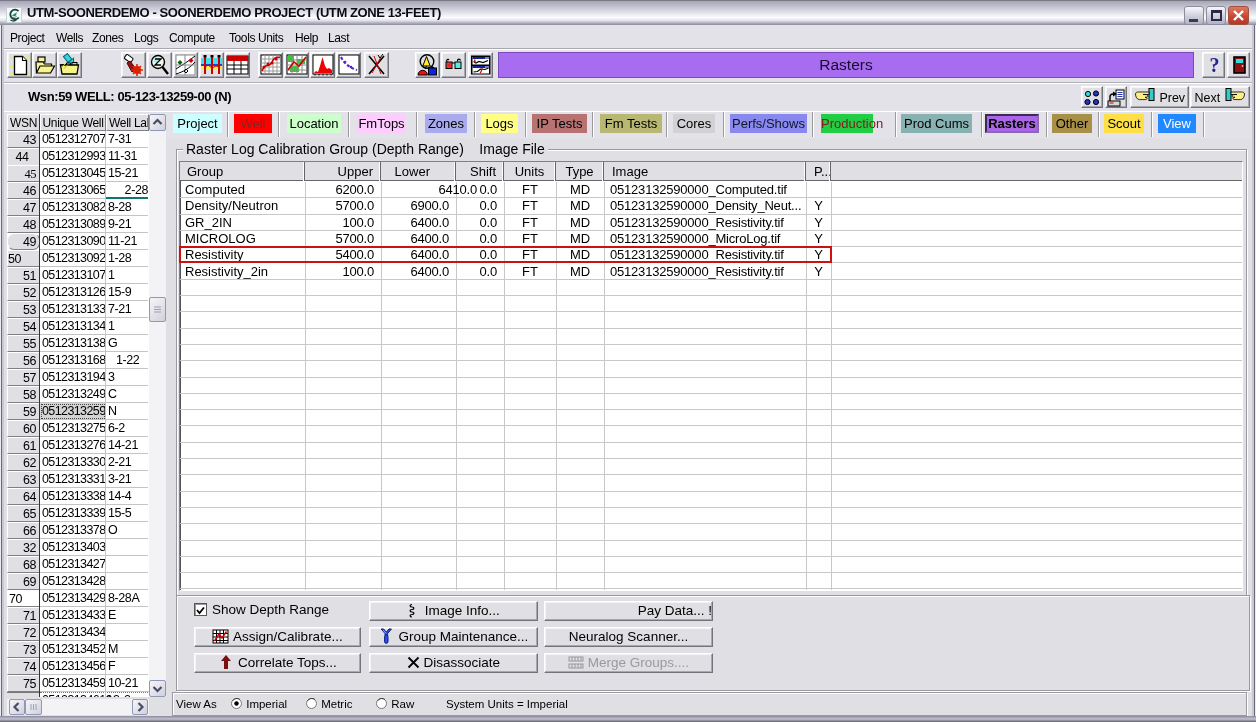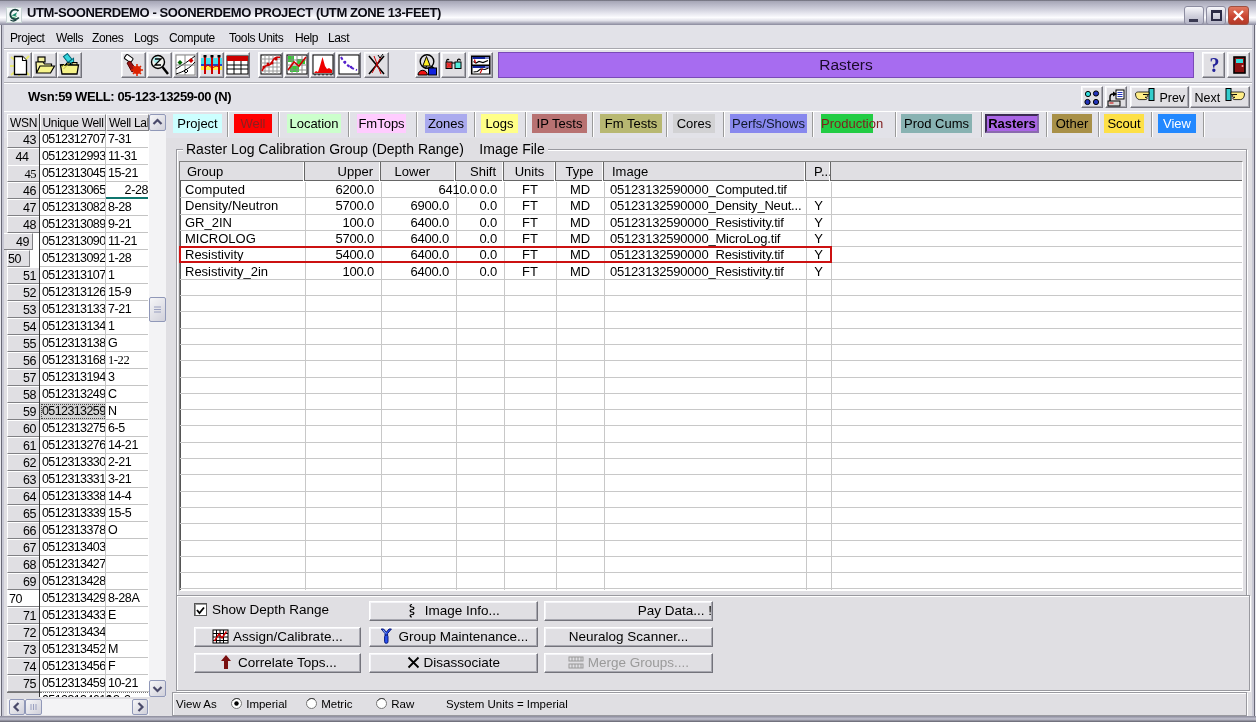--- a/index.html
+++ b/index.html
@@ -252,75 +252,75 @@
 <div class="abs" style="left:106px;top:165px;width:42px;height:17px;border-bottom:1px solid #c4c4c4;font-size:12.5px;letter-spacing:-0.4px;line-height:16px;padding-left:2px;overflow:hidden;white-space:nowrap;">15-21</div>
 <div class="abs" style="left:7px;top:182px;width:33px;height:17px;background:#e0dfe3;border-top:1px solid #ffffff;border-left:1px solid #ffffff;border-right:1px solid #808084;border-bottom:1px solid #808084;font-size:12.5px;letter-spacing:-0.5px;text-align:right;padding-right:3px;line-height:16px;">46</div>
 <div class="abs" style="left:40px;top:182px;width:66px;height:17px;border-bottom:1px solid #c4c4c4;font-size:12.5px;line-height:16px;padding-left:2px;overflow:hidden;white-space:nowrap;letter-spacing:-0.6px;">051231306500</div>
 <div class="abs" style="left:106px;top:182px;width:42px;height:17px;border-bottom:2px solid #0f766e;font-size:12.5px;letter-spacing:-0.4px;line-height:16px;padding-left:2px;overflow:hidden;white-space:nowrap;text-align:right;">2-28</div>
 <div class="abs" style="left:7px;top:199px;width:33px;height:17px;background:#e0dfe3;border-top:1px solid #ffffff;border-left:1px solid #ffffff;border-right:1px solid #808084;border-bottom:1px solid #808084;font-size:12.5px;letter-spacing:-0.5px;text-align:right;padding-right:3px;line-height:16px;">47</div>
 <div class="abs" style="left:40px;top:199px;width:66px;height:17px;border-bottom:1px solid #c4c4c4;font-size:12.5px;line-height:16px;padding-left:2px;overflow:hidden;white-space:nowrap;letter-spacing:-0.6px;">051231308200</div>
 <div class="abs" style="left:106px;top:199px;width:42px;height:17px;border-bottom:1px solid #c4c4c4;font-size:12.5px;letter-spacing:-0.4px;line-height:16px;padding-left:2px;overflow:hidden;white-space:nowrap;">8-28</div>
 <div class="abs" style="left:7px;top:216px;width:33px;height:17px;background:#e0dfe3;border-top:1px solid #ffffff;border-left:1px solid #ffffff;border-right:1px solid #808084;border-bottom:1px solid #808084;font-size:12.5px;letter-spacing:-0.5px;text-align:right;padding-right:3px;line-height:16px;">48</div>
 <div class="abs" style="left:40px;top:216px;width:66px;height:17px;border-bottom:1px solid #c4c4c4;font-size:12.5px;line-height:16px;padding-left:2px;overflow:hidden;white-space:nowrap;letter-spacing:-0.6px;">051231308900</div>
 <div class="abs" style="left:106px;top:216px;width:42px;height:17px;border-bottom:1px solid #c4c4c4;font-size:12.5px;letter-spacing:-0.4px;line-height:16px;padding-left:2px;overflow:hidden;white-space:nowrap;">9-21</div>
-<div class="abs" style="left:0;top:233px;width:33px;height:17px;background:#e0dfe3;border-top:1px solid #ffffff;border-left:1px solid #ffffff;border-right:1px solid #808084;border-bottom:1px solid #808084;font-size:12.5px;letter-spacing:-0.5px;text-align:right;padding-right:3px;line-height:16px;">49</div>
+<div class="abs" style="left:7px;top:233px;width:33px;height:17px;background:#e0dfe3;border-top:1px solid #ffffff;border-left:1px solid #ffffff;border-right:1px solid #808084;border-bottom:1px solid #808084;font-size:12.5px;letter-spacing:-0.5px;text-align:right;padding-right:3px;line-height:16px;border-radius:7px;">49</div>
 <div class="abs" style="left:40px;top:233px;width:66px;height:17px;border-bottom:1px solid #c4c4c4;font-size:12.5px;line-height:16px;padding-left:2px;overflow:hidden;white-space:nowrap;letter-spacing:-0.6px;">051231309000</div>
 <div class="abs" style="left:106px;top:233px;width:42px;height:17px;border-bottom:1px solid #c4c4c4;font-size:12.5px;letter-spacing:-0.4px;line-height:16px;padding-left:2px;overflow:hidden;white-space:nowrap;">11-21</div>
-<div class="abs" style="left:7px;top:250px;width:23px;height:17px;background:#e0dfe3;border-top:1px solid #ffffff;border-left:1px solid #ffffff;border-right:1px solid #808084;border-bottom:1px solid #808084;font-size:12.5px;letter-spacing:-0.5px;text-align:left;padding-right:12px;line-height:16px;">50</div>
+<div class="abs" style="left:7px;top:250px;width:33px;height:17px;background:#e0dfe3;border-top:1px solid #ffffff;border-left:1px solid #ffffff;border-right:1px solid #808084;border-bottom:1px solid #808084;font-size:12.5px;letter-spacing:-0.5px;text-align:left;padding-right:12px;line-height:16px;">50</div>
 <div class="abs" style="left:40px;top:250px;width:66px;height:17px;border-bottom:1px solid #c4c4c4;font-size:12.5px;line-height:16px;padding-left:2px;overflow:hidden;white-space:nowrap;letter-spacing:-0.6px;">051231309200</div>
 <div class="abs" style="left:106px;top:250px;width:42px;height:17px;border-bottom:1px solid #c4c4c4;font-size:12.5px;letter-spacing:-0.4px;line-height:16px;padding-left:2px;overflow:hidden;white-space:nowrap;">1-28</div>
 <div class="abs" style="left:7px;top:267px;width:33px;height:17px;background:#e0dfe3;border-top:1px solid #ffffff;border-left:1px solid #ffffff;border-right:1px solid #808084;border-bottom:1px solid #808084;font-size:12.5px;letter-spacing:-0.5px;text-align:right;padding-right:3px;line-height:16px;">51</div>
 <div class="abs" style="left:40px;top:267px;width:66px;height:17px;border-bottom:1px solid #c4c4c4;font-size:12.5px;line-height:16px;padding-left:2px;overflow:hidden;white-space:nowrap;letter-spacing:-0.6px;">051231310700</div>
 <div class="abs" style="left:106px;top:267px;width:42px;height:17px;border-bottom:1px solid #c4c4c4;font-size:12.5px;letter-spacing:-0.4px;line-height:16px;padding-left:2px;overflow:hidden;white-space:nowrap;">1</div>
 <div class="abs" style="left:7px;top:284px;width:33px;height:17px;background:#e0dfe3;border-top:1px solid #ffffff;border-left:1px solid #ffffff;border-right:1px solid #808084;border-bottom:1px solid #808084;font-size:12.5px;letter-spacing:-0.5px;text-align:right;padding-right:3px;line-height:16px;">52</div>
 <div class="abs" style="left:40px;top:284px;width:66px;height:17px;border-bottom:1px solid #c4c4c4;font-size:12.5px;line-height:16px;padding-left:2px;overflow:hidden;white-space:nowrap;letter-spacing:-0.6px;">051231312600</div>
 <div class="abs" style="left:106px;top:284px;width:42px;height:17px;border-bottom:1px solid #c4c4c4;font-size:12.5px;letter-spacing:-0.4px;line-height:16px;padding-left:2px;overflow:hidden;white-space:nowrap;">15-9</div>
 <div class="abs" style="left:7px;top:301px;width:33px;height:17px;background:#e0dfe3;border-top:1px solid #ffffff;border-left:1px solid #ffffff;border-right:1px solid #808084;border-bottom:1px solid #808084;font-size:12.5px;letter-spacing:-0.5px;text-align:right;padding-right:3px;line-height:16px;">53</div>
 <div class="abs" style="left:40px;top:301px;width:66px;height:17px;border-bottom:1px solid #c4c4c4;font-size:12.5px;line-height:16px;padding-left:2px;overflow:hidden;white-space:nowrap;letter-spacing:-0.6px;">051231313300</div>
 <div class="abs" style="left:106px;top:301px;width:42px;height:17px;border-bottom:1px solid #c4c4c4;font-size:12.5px;letter-spacing:-0.4px;line-height:16px;padding-left:2px;overflow:hidden;white-space:nowrap;">7-21</div>
 <div class="abs" style="left:7px;top:318px;width:33px;height:17px;background:#e0dfe3;border-top:1px solid #ffffff;border-left:1px solid #ffffff;border-right:1px solid #808084;border-bottom:1px solid #808084;font-size:12.5px;letter-spacing:-0.5px;text-align:right;padding-right:3px;line-height:16px;">54</div>
 <div class="abs" style="left:40px;top:318px;width:66px;height:17px;border-bottom:1px solid #c4c4c4;font-size:12.5px;line-height:16px;padding-left:2px;overflow:hidden;white-space:nowrap;letter-spacing:-0.6px;">051231313400</div>
 <div class="abs" style="left:106px;top:318px;width:42px;height:17px;border-bottom:1px solid #c4c4c4;font-size:12.5px;letter-spacing:-0.4px;line-height:16px;padding-left:2px;overflow:hidden;white-space:nowrap;">1</div>
 <div class="abs" style="left:7px;top:335px;width:33px;height:17px;background:#e0dfe3;border-top:1px solid #ffffff;border-left:1px solid #ffffff;border-right:1px solid #808084;border-bottom:1px solid #808084;font-size:12.5px;letter-spacing:-0.5px;text-align:right;padding-right:3px;line-height:16px;">55</div>
 <div class="abs" style="left:40px;top:335px;width:66px;height:17px;border-bottom:1px solid #c4c4c4;font-size:12.5px;line-height:16px;padding-left:2px;overflow:hidden;white-space:nowrap;letter-spacing:-0.6px;">051231313800</div>
 <div class="abs" style="left:106px;top:335px;width:42px;height:17px;border-bottom:1px solid #c4c4c4;font-size:12.5px;letter-spacing:-0.4px;line-height:16px;padding-left:2px;overflow:hidden;white-space:nowrap;">G</div>
 <div class="abs" style="left:7px;top:352px;width:33px;height:17px;background:#e0dfe3;border-top:1px solid #ffffff;border-left:1px solid #ffffff;border-right:1px solid #808084;border-bottom:1px solid #808084;font-size:12.5px;letter-spacing:-0.5px;text-align:right;padding-right:3px;line-height:16px;">56</div>
 <div class="abs" style="left:40px;top:352px;width:66px;height:17px;border-bottom:1px solid #c4c4c4;font-size:12.5px;line-height:16px;padding-left:2px;overflow:hidden;white-space:nowrap;letter-spacing:-0.6px;">051231316800</div>
-<div class="abs" style="left:106px;top:352px;width:42px;height:17px;border-bottom:1px solid #c4c4c4;font-size:12.5px;letter-spacing:-0.4px;line-height:16px;padding-left:2px;overflow:hidden;white-space:nowrap;font-family:Liberation Serif, serif;">1-22</div>
+<div class="abs" style="left:106px;top:352px;width:42px;height:17px;border-bottom:1px solid #c4c4c4;font-size:12.5px;letter-spacing:-0.4px;line-height:16px;padding-left:10px;overflow:hidden;white-space:nowrap;">1-22</div>
 <div class="abs" style="left:7px;top:369px;width:33px;height:17px;background:#e0dfe3;border-top:1px solid #ffffff;border-left:1px solid #ffffff;border-right:1px solid #808084;border-bottom:1px solid #808084;font-size:12.5px;letter-spacing:-0.5px;text-align:right;padding-right:3px;line-height:16px;">57</div>
 <div class="abs" style="left:40px;top:369px;width:66px;height:17px;border-bottom:1px solid #c4c4c4;font-size:12.5px;line-height:16px;padding-left:2px;overflow:hidden;white-space:nowrap;letter-spacing:-0.6px;">051231319400</div>
 <div class="abs" style="left:106px;top:369px;width:42px;height:17px;border-bottom:1px solid #c4c4c4;font-size:12.5px;letter-spacing:-0.4px;line-height:16px;padding-left:2px;overflow:hidden;white-space:nowrap;">3</div>
 <div class="abs" style="left:7px;top:386px;width:33px;height:17px;background:#e0dfe3;border-top:1px solid #ffffff;border-left:1px solid #ffffff;border-right:1px solid #808084;border-bottom:1px solid #808084;font-size:12.5px;letter-spacing:-0.5px;text-align:right;padding-right:3px;line-height:16px;">58</div>
 <div class="abs" style="left:40px;top:386px;width:66px;height:17px;border-bottom:1px solid #c4c4c4;font-size:12.5px;line-height:16px;padding-left:2px;overflow:hidden;white-space:nowrap;letter-spacing:-0.6px;">051231324900</div>
 <div class="abs" style="left:106px;top:386px;width:42px;height:17px;border-bottom:1px solid #c4c4c4;font-size:12.5px;letter-spacing:-0.4px;line-height:16px;padding-left:2px;overflow:hidden;white-space:nowrap;">C</div>
 <div class="abs" style="left:7px;top:403px;width:33px;height:17px;background:#e0dfe3;border-top:1px solid #ffffff;border-left:1px solid #ffffff;border-right:1px solid #808084;border-bottom:1px solid #808084;font-size:12.5px;letter-spacing:-0.5px;text-align:right;padding-right:3px;line-height:16px;">59</div>
 <div class="abs" style="left:40px;top:403px;width:66px;height:17px;background:#d4d4d4;outline:1px dotted #444;outline-offset:-2px;border-bottom:1px solid #c4c4c4;font-size:12.5px;line-height:16px;padding-left:2px;overflow:hidden;white-space:nowrap;letter-spacing:-0.6px;">051231325900</div>
 <div class="abs" style="left:106px;top:403px;width:42px;height:17px;border-bottom:1px solid #c4c4c4;font-size:12.5px;letter-spacing:-0.4px;line-height:16px;padding-left:2px;overflow:hidden;white-space:nowrap;">N</div>
 <div class="abs" style="left:7px;top:420px;width:33px;height:17px;background:#e0dfe3;border-top:1px solid #ffffff;border-left:1px solid #ffffff;border-right:1px solid #808084;border-bottom:1px solid #808084;font-size:12.5px;letter-spacing:-0.5px;text-align:right;padding-right:3px;line-height:16px;">60</div>
 <div class="abs" style="left:40px;top:420px;width:66px;height:17px;border-bottom:1px solid #c4c4c4;font-size:12.5px;line-height:16px;padding-left:2px;overflow:hidden;white-space:nowrap;letter-spacing:-0.6px;">051231327500</div>
-<div class="abs" style="left:106px;top:420px;width:42px;height:17px;border-bottom:1px solid #c4c4c4;font-size:12.5px;letter-spacing:-0.4px;line-height:16px;padding-left:2px;overflow:hidden;white-space:nowrap;">6-5</div>
+<div class="abs" style="left:106px;top:420px;width:42px;height:17px;border-bottom:1px solid #c4c4c4;font-size:12.5px;letter-spacing:-0.4px;line-height:16px;padding-left:2px;overflow:hidden;white-space:nowrap;">6-2</div>
 <div class="abs" style="left:7px;top:437px;width:33px;height:17px;background:#e0dfe3;border-top:1px solid #ffffff;border-left:1px solid #ffffff;border-right:1px solid #808084;border-bottom:1px solid #808084;font-size:12.5px;letter-spacing:-0.5px;text-align:right;padding-right:3px;line-height:16px;">61</div>
 <div class="abs" style="left:40px;top:437px;width:66px;height:17px;border-bottom:1px solid #c4c4c4;font-size:12.5px;line-height:16px;padding-left:2px;overflow:hidden;white-space:nowrap;letter-spacing:-0.6px;">051231327600</div>
 <div class="abs" style="left:106px;top:437px;width:42px;height:17px;border-bottom:1px solid #c4c4c4;font-size:12.5px;letter-spacing:-0.4px;line-height:16px;padding-left:2px;overflow:hidden;white-space:nowrap;">14-21</div>
 <div class="abs" style="left:7px;top:454px;width:33px;height:17px;background:#e0dfe3;border-top:1px solid #ffffff;border-left:1px solid #ffffff;border-right:1px solid #808084;border-bottom:1px solid #808084;font-size:12.5px;letter-spacing:-0.5px;text-align:right;padding-right:3px;line-height:16px;">62</div>
 <div class="abs" style="left:40px;top:454px;width:66px;height:17px;border-bottom:1px solid #c4c4c4;font-size:12.5px;line-height:16px;padding-left:2px;overflow:hidden;white-space:nowrap;letter-spacing:-0.6px;">051231333000</div>
 <div class="abs" style="left:106px;top:454px;width:42px;height:17px;border-bottom:1px solid #c4c4c4;font-size:12.5px;letter-spacing:-0.4px;line-height:16px;padding-left:2px;overflow:hidden;white-space:nowrap;">2-21</div>
 <div class="abs" style="left:7px;top:471px;width:33px;height:17px;background:#e0dfe3;border-top:1px solid #ffffff;border-left:1px solid #ffffff;border-right:1px solid #808084;border-bottom:1px solid #808084;font-size:12.5px;letter-spacing:-0.5px;text-align:right;padding-right:3px;line-height:16px;">63</div>
 <div class="abs" style="left:40px;top:471px;width:66px;height:17px;border-bottom:1px solid #c4c4c4;font-size:12.5px;line-height:16px;padding-left:2px;overflow:hidden;white-space:nowrap;letter-spacing:-0.6px;">051231333100</div>
 <div class="abs" style="left:106px;top:471px;width:42px;height:17px;border-bottom:1px solid #c4c4c4;font-size:12.5px;letter-spacing:-0.4px;line-height:16px;padding-left:2px;overflow:hidden;white-space:nowrap;">3-21</div>
 <div class="abs" style="left:7px;top:488px;width:33px;height:17px;background:#e0dfe3;border-top:1px solid #ffffff;border-left:1px solid #ffffff;border-right:1px solid #808084;border-bottom:1px solid #808084;font-size:12.5px;letter-spacing:-0.5px;text-align:right;padding-right:3px;line-height:16px;">64</div>
 <div class="abs" style="left:40px;top:488px;width:66px;height:17px;border-bottom:1px solid #c4c4c4;font-size:12.5px;line-height:16px;padding-left:2px;overflow:hidden;white-space:nowrap;letter-spacing:-0.6px;">051231333800</div>
 <div class="abs" style="left:106px;top:488px;width:42px;height:17px;border-bottom:1px solid #c4c4c4;font-size:12.5px;letter-spacing:-0.4px;line-height:16px;padding-left:2px;overflow:hidden;white-space:nowrap;">14-4</div>
 <div class="abs" style="left:7px;top:505px;width:33px;height:17px;background:#e0dfe3;border-top:1px solid #ffffff;border-left:1px solid #ffffff;border-right:1px solid #808084;border-bottom:1px solid #808084;font-size:12.5px;letter-spacing:-0.5px;text-align:right;padding-right:3px;line-height:16px;">65</div>
 <div class="abs" style="left:40px;top:505px;width:66px;height:17px;border-bottom:1px solid #c4c4c4;font-size:12.5px;line-height:16px;padding-left:2px;overflow:hidden;white-space:nowrap;letter-spacing:-0.6px;">051231333900</div>
 <div class="abs" style="left:106px;top:505px;width:42px;height:17px;border-bottom:1px solid #c4c4c4;font-size:12.5px;letter-spacing:-0.4px;line-height:16px;padding-left:2px;overflow:hidden;white-space:nowrap;">15-5</div>
 <div class="abs" style="left:7px;top:522px;width:33px;height:17px;background:#e0dfe3;border-top:1px solid #ffffff;border-left:1px solid #ffffff;border-right:1px solid #808084;border-bottom:1px solid #808084;font-size:12.5px;letter-spacing:-0.5px;text-align:right;padding-right:3px;line-height:16px;">66</div>
 <div class="abs" style="left:40px;top:522px;width:66px;height:17px;border-bottom:1px solid #c4c4c4;font-size:12.5px;line-height:16px;padding-left:2px;overflow:hidden;white-space:nowrap;letter-spacing:-0.6px;">051231337800</div>
 <div class="abs" style="left:106px;top:522px;width:42px;height:17px;border-bottom:1px solid #c4c4c4;font-size:12.5px;letter-spacing:-0.4px;line-height:16px;padding-left:2px;overflow:hidden;white-space:nowrap;">O</div>
-<div class="abs" style="left:7px;top:539px;width:33px;height:17px;background:#e0dfe3;border-top:1px solid #ffffff;border-left:1px solid #ffffff;border-right:1px solid #808084;border-bottom:1px solid #808084;font-size:12.5px;letter-spacing:-0.5px;text-align:right;padding-right:3px;line-height:16px;">67</div>
+<div class="abs" style="left:7px;top:539px;width:33px;height:17px;background:#e0dfe3;border-top:1px solid #ffffff;border-left:1px solid #ffffff;border-right:1px solid #808084;border-bottom:1px solid #808084;font-size:12.5px;letter-spacing:-0.5px;text-align:right;padding-right:3px;line-height:16px;">32</div>
 <div class="abs" style="left:40px;top:539px;width:66px;height:17px;border-bottom:1px solid #c4c4c4;font-size:12.5px;line-height:16px;padding-left:2px;overflow:hidden;white-space:nowrap;letter-spacing:-0.6px;">051231340300</div>
 <div class="abs" style="left:106px;top:539px;width:42px;height:17px;border-bottom:1px solid #c4c4c4;font-size:12.5px;letter-spacing:-0.4px;line-height:16px;padding-left:2px;overflow:hidden;white-space:nowrap;"></div>
 <div class="abs" style="left:7px;top:556px;width:33px;height:17px;background:#e0dfe3;border-top:1px solid #ffffff;border-left:1px solid #ffffff;border-right:1px solid #808084;border-bottom:1px solid #808084;font-size:12.5px;letter-spacing:-0.5px;text-align:right;padding-right:3px;line-height:16px;">68</div>
 <div class="abs" style="left:40px;top:556px;width:66px;height:17px;border-bottom:1px solid #c4c4c4;font-size:12.5px;line-height:16px;padding-left:2px;overflow:hidden;white-space:nowrap;letter-spacing:-0.6px;">051231342700</div>
 <div class="abs" style="left:106px;top:556px;width:42px;height:17px;border-bottom:1px solid #c4c4c4;font-size:12.5px;letter-spacing:-0.4px;line-height:16px;padding-left:2px;overflow:hidden;white-space:nowrap;"></div>
 <div class="abs" style="left:7px;top:573px;width:33px;height:17px;background:#e0dfe3;border-top:1px solid #ffffff;border-left:1px solid #ffffff;border-right:1px solid #808084;border-bottom:1px solid #808084;font-size:12.5px;letter-spacing:-0.5px;text-align:right;padding-right:3px;line-height:16px;">69</div>
 <div class="abs" style="left:40px;top:573px;width:66px;height:17px;border-bottom:1px solid #c4c4c4;font-size:12.5px;line-height:16px;padding-left:2px;overflow:hidden;white-space:nowrap;letter-spacing:-0.6px;">051231342800</div>
 <div class="abs" style="left:106px;top:573px;width:42px;height:17px;border-bottom:1px solid #c4c4c4;font-size:12.5px;letter-spacing:-0.4px;line-height:16px;padding-left:2px;overflow:hidden;white-space:nowrap;"></div>
 <div class="abs" style="left:7px;top:590px;width:33px;height:17px;background:#ffffff;border-top:1px solid #ffffff;border-left:1px solid #ffffff;border-right:1px solid #808084;border-bottom:1px solid #808084;font-size:12.5px;letter-spacing:-0.5px;text-align:right;padding-right:17px;line-height:16px;">70</div>
 <div class="abs" style="left:40px;top:590px;width:66px;height:17px;border-bottom:1px solid #c4c4c4;font-size:12.5px;line-height:16px;padding-left:2px;overflow:hidden;white-space:nowrap;letter-spacing:-0.6px;">051231342900</div>

